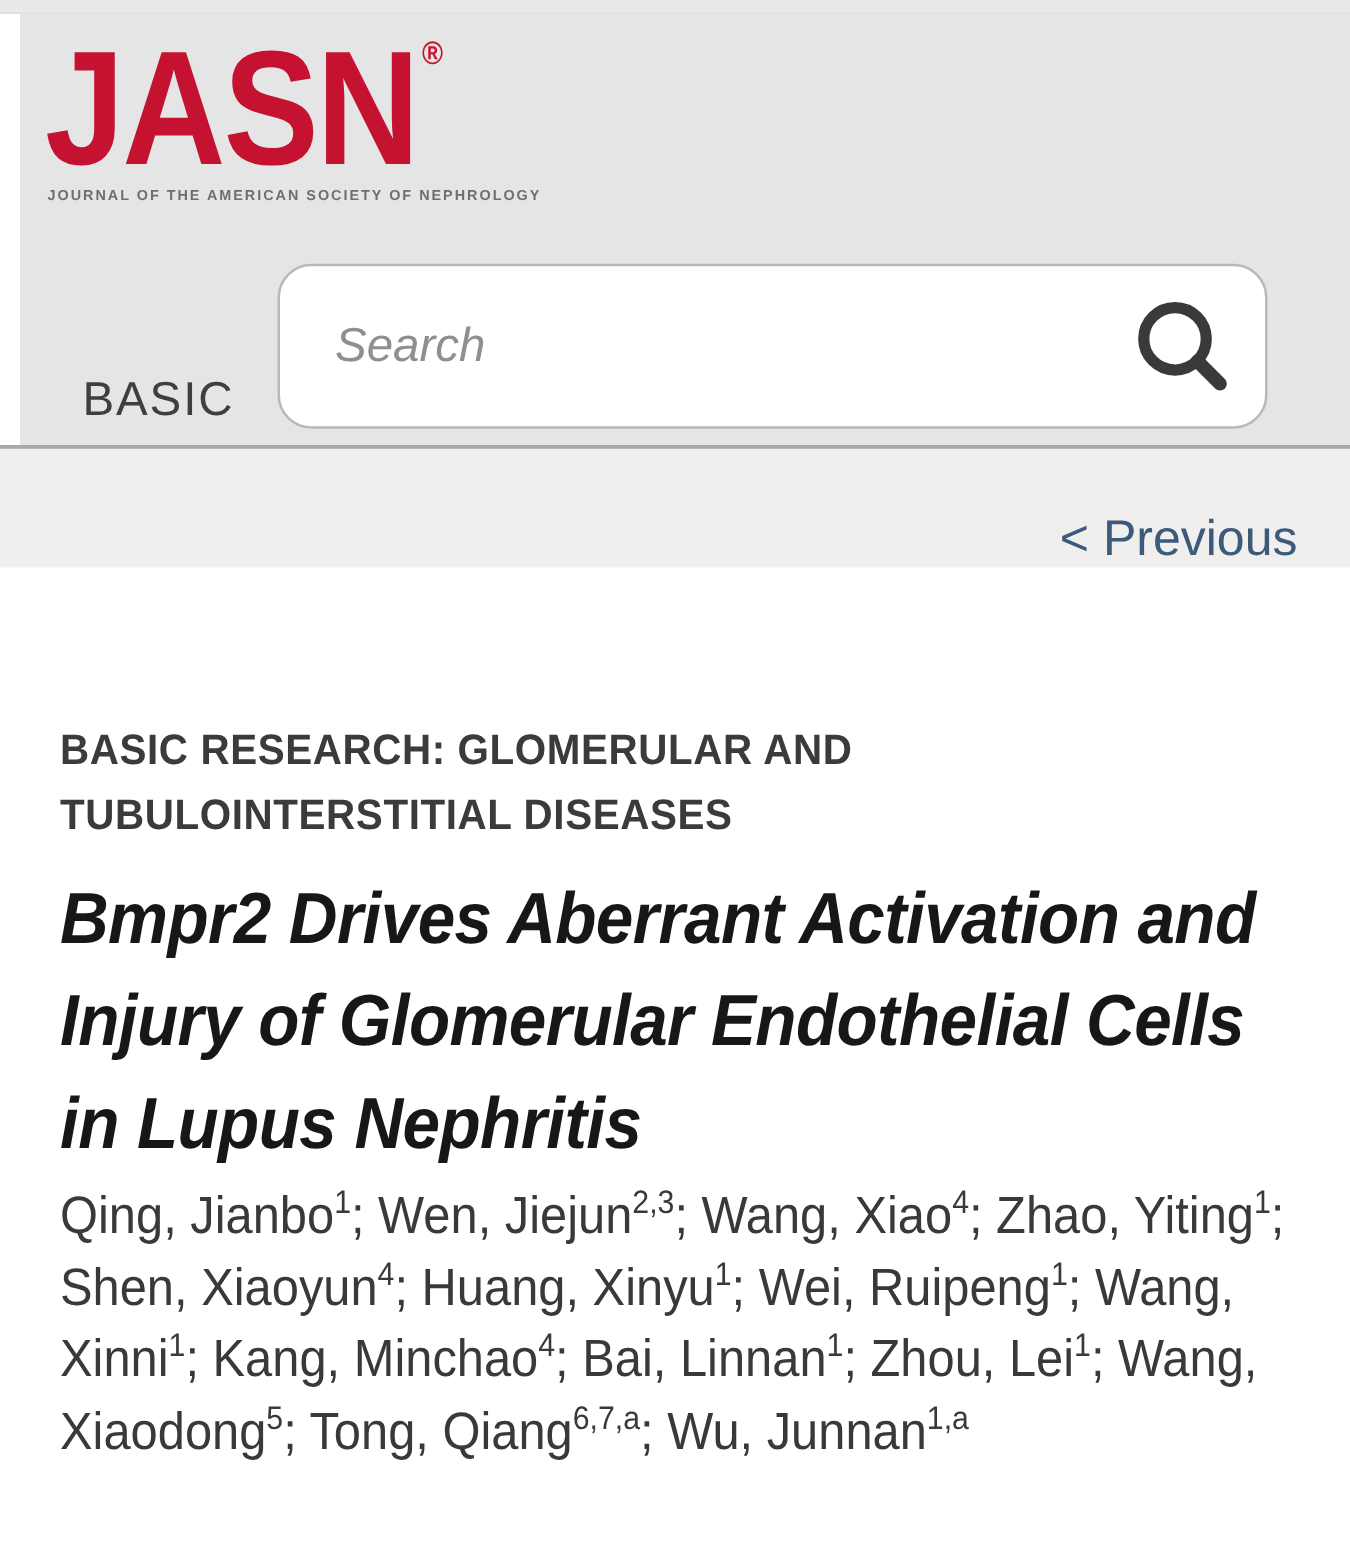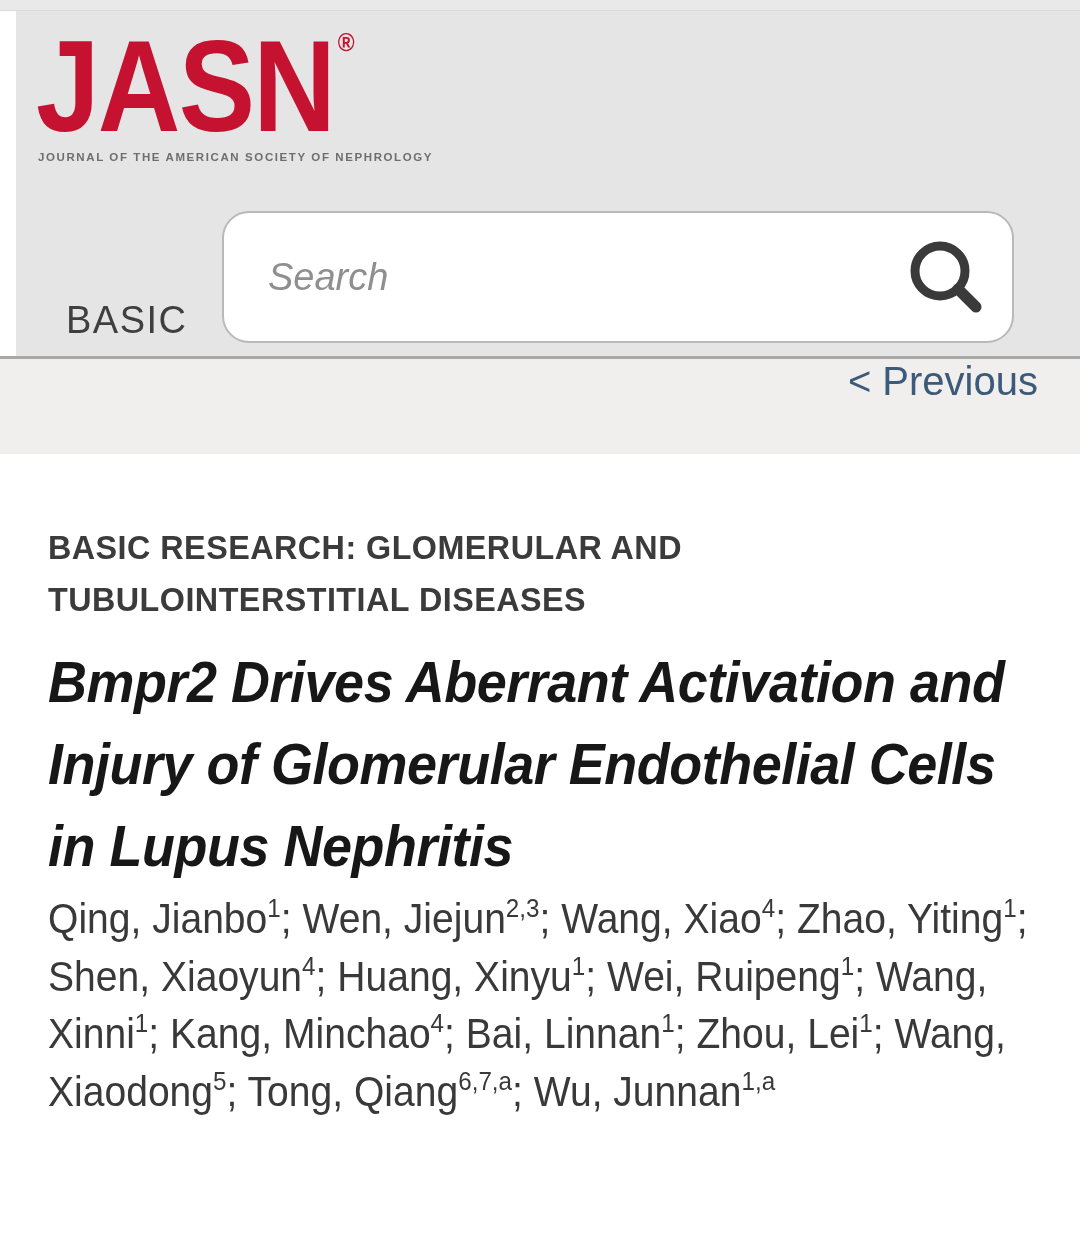--- a/index.html
+++ b/index.html
@@ -107,34 +107,34 @@
     width: 80px;
     height: 80px;
     cursor: pointer;
   }
   .prev-bar {
     height: 95px;
     background: #f0efee;
     border-top: 3px solid #a8a8a8;
     display: flex;
     justify-content: flex-end;
-    align-items: flex-start;
+    align-items: flex-end;
   }
   .prev-link {
     padding-right: 42px;
     font-size: 40px;
     color: #3c5a79;
     text-decoration: none;
     white-space: nowrap;
   }
   .content {
     padding: 0 40px 0 48px;
   }
   .section-heading {
-    margin-top: 67px;
+    margin-top: 120px;
     font-size: 34px;
     font-weight: bold;
     letter-spacing: 0.5px;
     line-height: 52px;
     color: #3b3b3b;
   }
   .section-heading .line {
     white-space: nowrap;
     transform: scaleX(0.95);
     transform-origin: left center;

